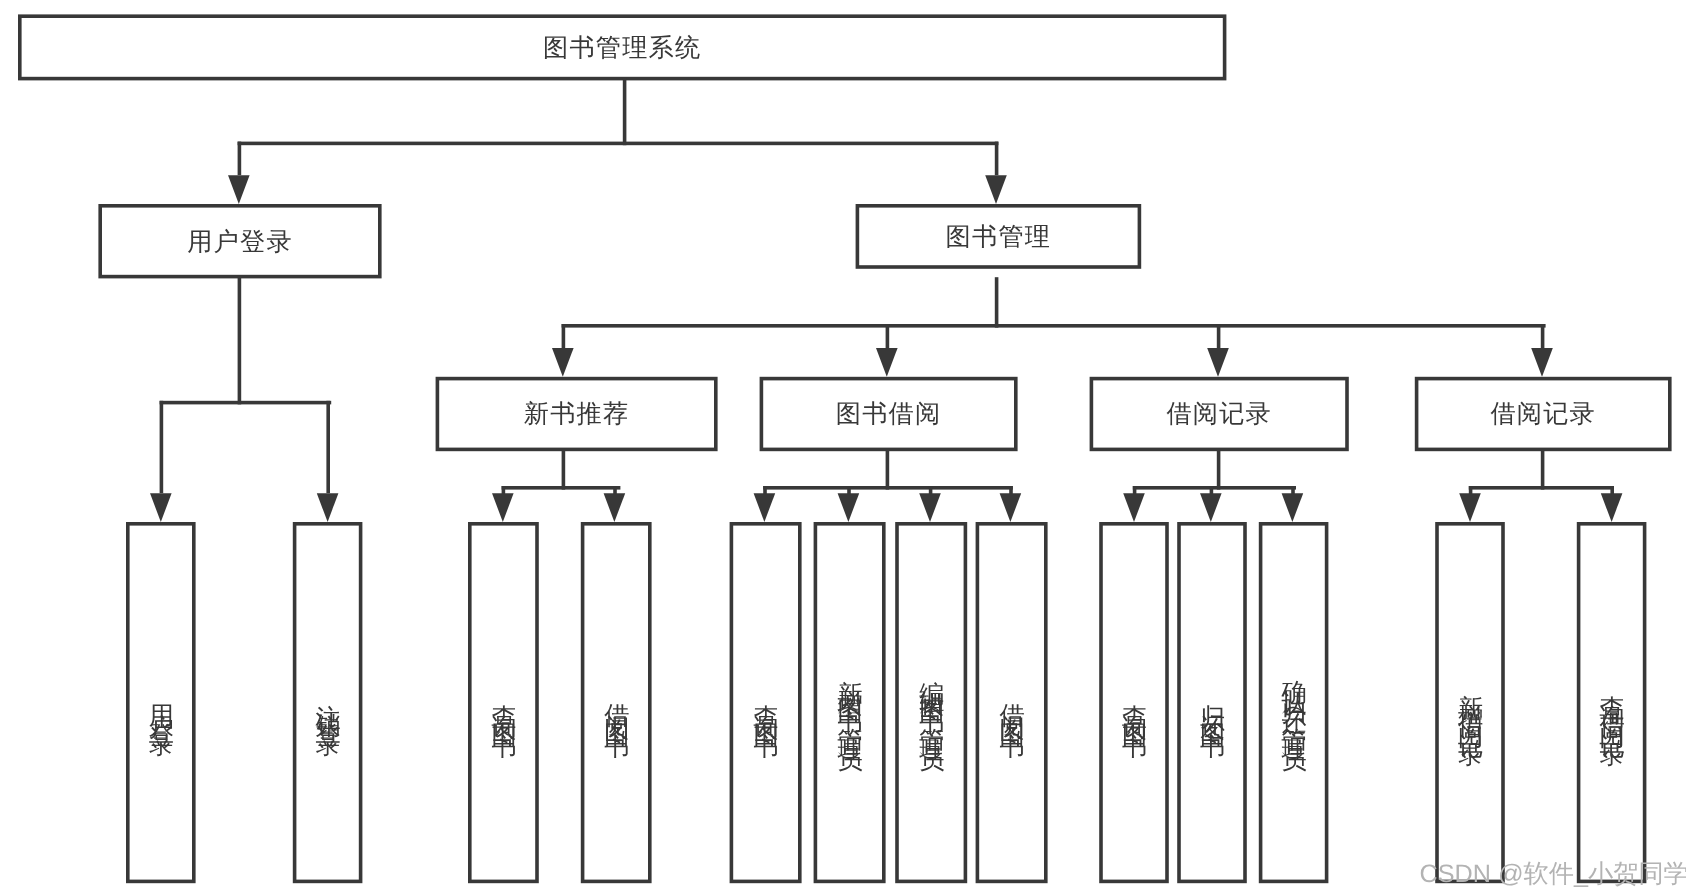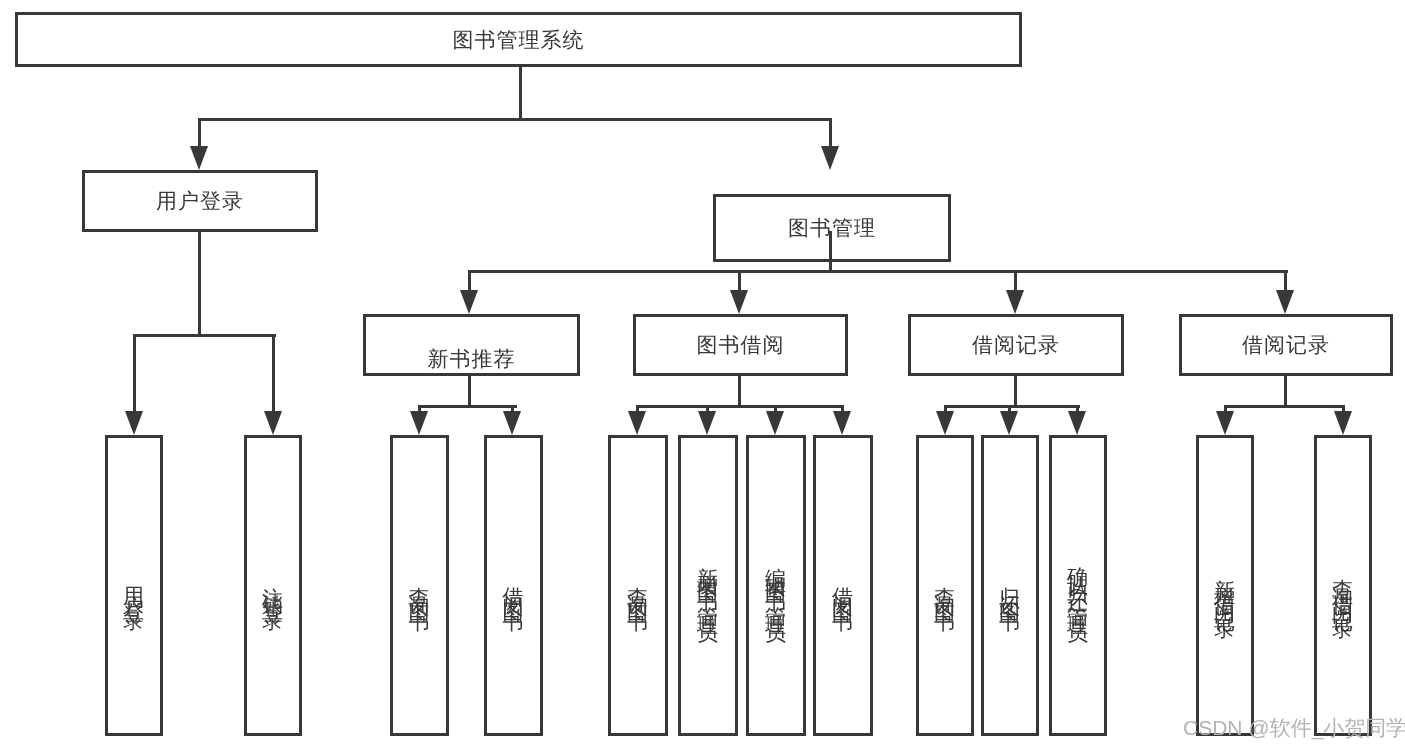--- a/index.html
+++ b/index.html
@@ -71,21 +71,21 @@
   <i class="vl" style="left:519px;top:65px;height:56px;"></i>
   <i class="hl" style="left:198px;top:118px;width:634px;"></i>
   <i class="vl" style="left:198px;top:118px;height:28px;"></i>
   <i class="ar" style="left:190px;top:146px;"></i>
   <i class="vl" style="left:829px;top:118px;height:28px;"></i>
   <i class="ar" style="left:821px;top:146px;"></i>
 
   <div class="hbox" style="left:82px;top:170px;width:236px;height:62px;">
     <span>用户登录</span>
   </div>
-  <div class="hbox" style="left:713px;top:170px;width:238px;height:68px;margin-top:24px;">
+  <div class="hbox" style="left:713px;top:170px;width:238px;height:54px;">
     <span>图书管理</span>
   </div>
 
   <i class="vl" style="left:198px;top:231px;height:106px;"></i>
   <i class="hl" style="left:133px;top:334px;width:143px;"></i>
   <i class="vl" style="left:133px;top:334px;height:77px;"></i>
   <i class="ar" style="left:125px;top:411px;"></i>
   <i class="vl" style="left:272px;top:334px;height:77px;"></i>
   <i class="ar" style="left:264px;top:411px;"></i>
 
@@ -93,21 +93,21 @@
   <i class="hl" style="left:468px;top:270px;width:820px;"></i>
   <i class="vl" style="left:468px;top:270px;height:20px;"></i>
   <i class="ar" style="left:460px;top:290px;"></i>
   <i class="vl" style="left:738px;top:270px;height:20px;"></i>
   <i class="ar" style="left:730px;top:290px;"></i>
   <i class="vl" style="left:1014px;top:270px;height:20px;"></i>
   <i class="ar" style="left:1006px;top:290px;"></i>
   <i class="vl" style="left:1284px;top:270px;height:20px;"></i>
   <i class="ar" style="left:1276px;top:290px;"></i>
 
-  <div class="hbox" style="left:363px;top:314px;width:217px;height:62px;align-items:flex-end;">
+  <div class="hbox" style="left:363px;top:314px;width:235px;height:62px;">
     <span>新书推荐</span>
   </div>
   <div class="hbox" style="left:633px;top:314px;width:215px;height:62px;">
     <span>图书借阅</span>
   </div>
   <div class="hbox" style="left:908px;top:314px;width:216px;height:62px;">
     <span>借阅记录</span>
   </div>
   <div class="hbox" style="left:1179px;top:314px;width:214px;height:62px;">
     <span>借阅记录</span>

